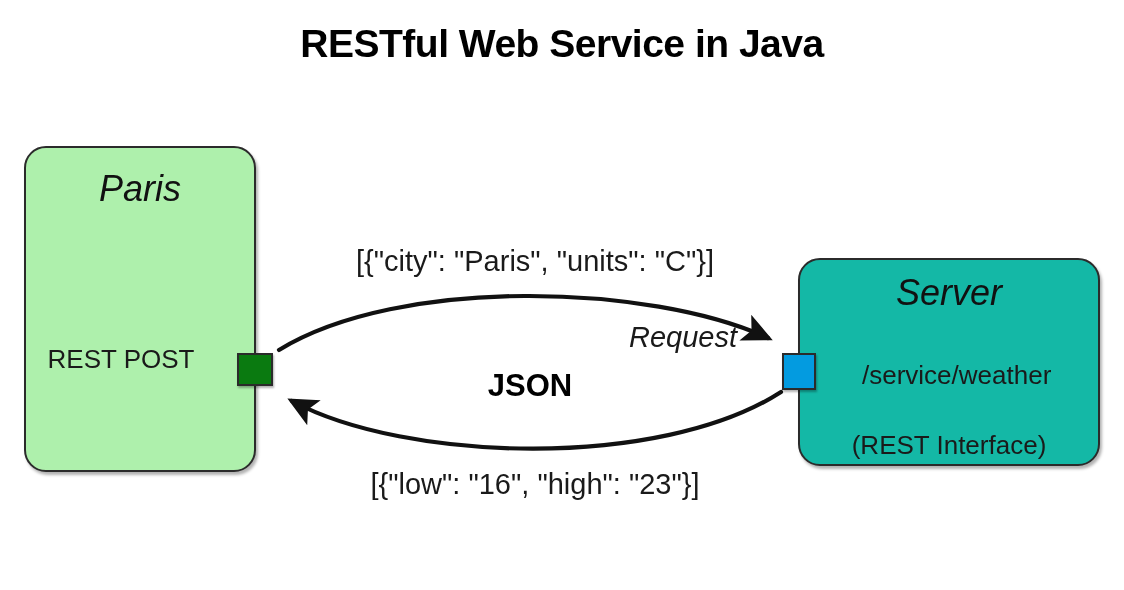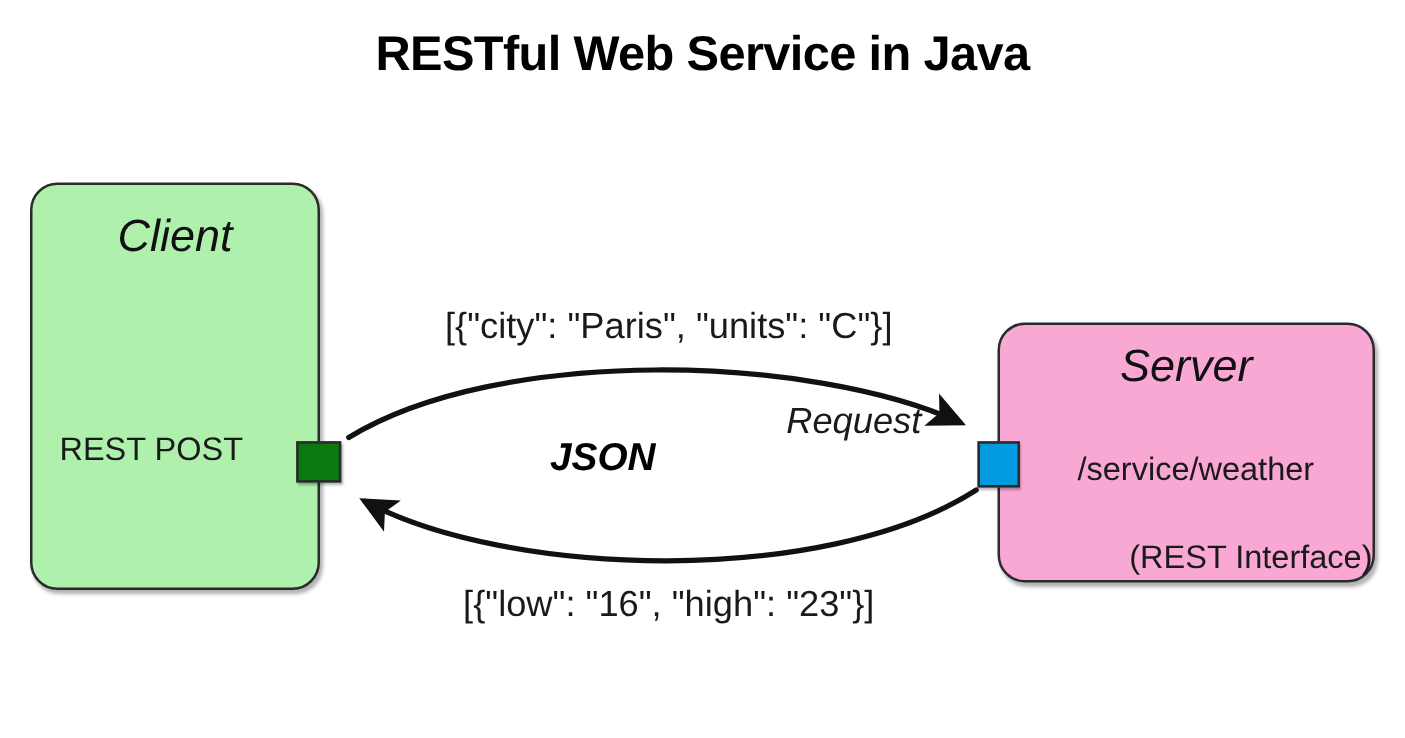--- a/index.html
+++ b/index.html
@@ -44,21 +44,21 @@
     top: 146px;
     width: 232px;
     height: 326px;
     background: #aef0ac;
   }
   #server-box {
     left: 798px;
     top: 258px;
     width: 302px;
     height: 208px;
-    background: #f9a8d4;
+    background: #14b8a6;
   }
 
   .node-title {
     position: absolute;
     left: 0;
     width: 100%;
     text-align: center;
     font-style: italic;
     font-size: 36px;
     color: #111111;
@@ -81,21 +81,21 @@
   }
   #server-path {
     left: 32px;
     top: 100px;
     margin-left: 30px;
   }
   #server-note {
     left: 0;
     width: 100%;
     top: 170px;
-    text-align: right;
+    text-align: center;
   }
 
   
   .port {
     position: absolute;
     box-sizing: border-box;
     border: 2px solid #2b2b2b;
     box-shadow: 1px 2px 2px rgba(0,0,0,0.30);
   }
   #client-port {
@@ -148,38 +148,38 @@
     font-size: 29px;
     color: #1a1a1a;
     white-space: nowrap;
   }
   #request-tag { left: 597px; top: 321px; margin-left: 32px; }
   #response-tag { left: 345px; top: 384px; }
 
   #format-label {
     position: absolute;
     left: 440px;
-    top: 348px;
+    top: 368px;
     width: 180px;
-    font-style: italic;
+    text-align: center;
     font-weight: bold;
     font-size: 31px;
     color: #000000;
     white-space: nowrap;
   }
 </style>
 </head>
 <body>
 
 <div id="canvas">
 
   <div id="diagram-title">RESTful Web Service in Java</div>
 
   <div id="client-box" class="node-box">
-    <div id="client-title" class="node-title">Client</div>
+    <div id="client-title" class="node-title">Paris</div>
     <div id="client-method" class="node-line">REST POST</div>
   </div>
   <div id="client-port" class="port"></div>
 
   <div id="server-box" class="node-box">
     <div id="server-title" class="node-title">Server</div>
     <div id="server-path" class="node-line">/service/weather</div>
     <div id="server-note" class="node-line">(REST Interface)</div>
   </div>
   <div id="server-port" class="port"></div>

